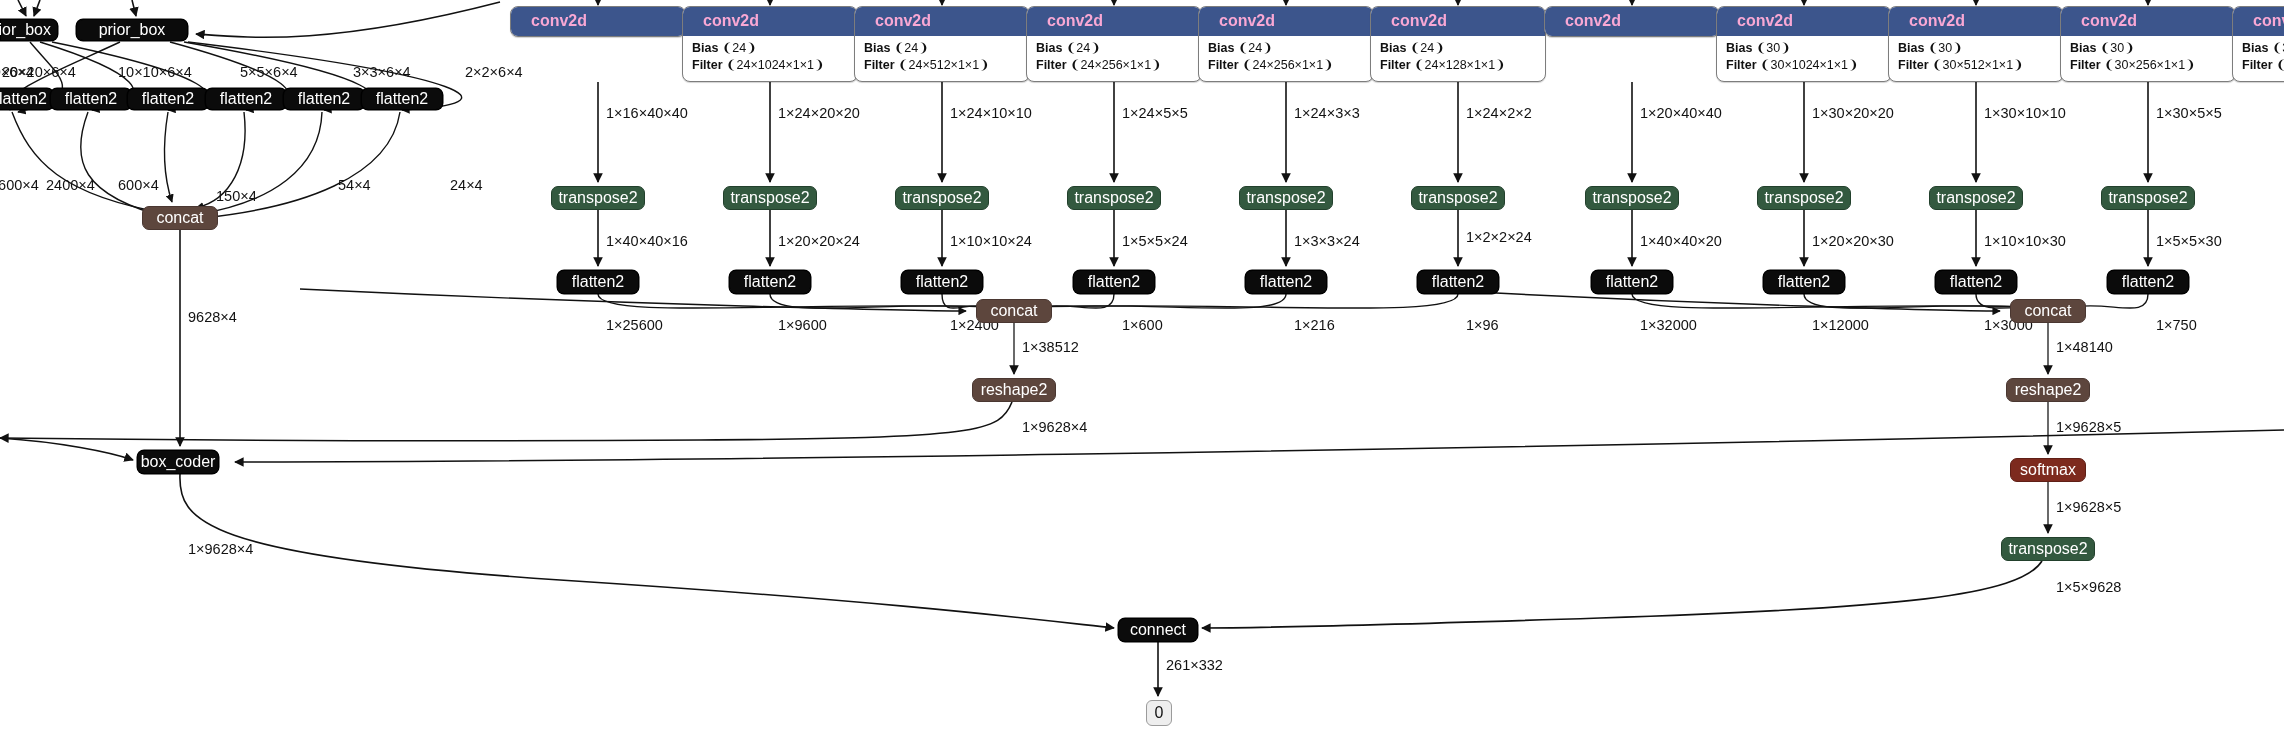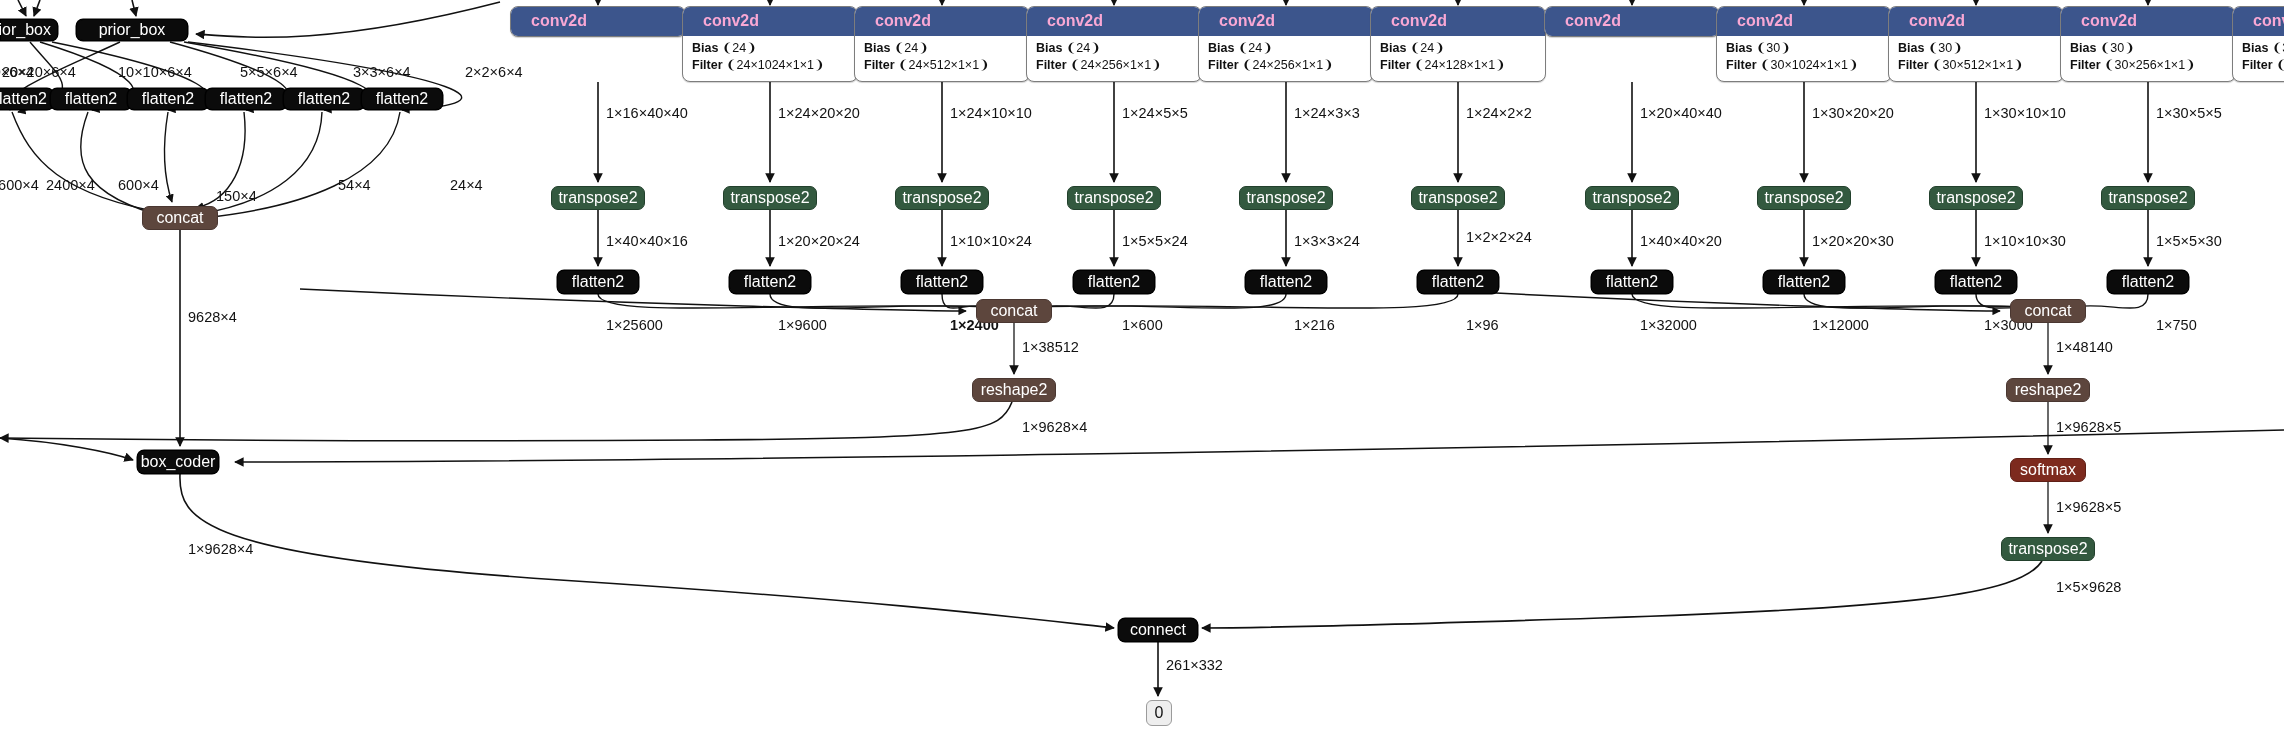--- a/index.html
+++ b/index.html
@@ -281,21 +281,21 @@
         </div>
       </div>
       <div class="node green" style="left: 895px; top: 186px; width: 94px; height: 24px;">
         <span>transpose2</span>
       </div>
       <div class="node dark" style="left: 901px; top: 270px; width: 82px; height: 24px;">
         <span>flatten2</span>
       </div>
       <div class="elabel" style="left: 950px; top: 106px;">1×24×10×10</div>
       <div class="elabel" style="left: 950px; top: 234px;">1×10×10×24</div>
-      <div class="elabel" style="left: 950px; top: 318px; font-weight: bold;">1×2400</div>
+      <div class="elabel" style="left: 950px; top: 318px;">1×2400</div>
       <div class="conv" style="left: 1026px; top: 6px;">
         <div class="chead">conv2d</div>
         <div class="cbody">
           <div class="row"><span class="k">Bias </span><span class="v">❨24❩</span></div>
           <div class="row"><span class="k">Filter </span><span class="v">❨24×256×1×1❩</span></div>
         </div>
       </div>
       <div class="node green" style="left: 1067px; top: 186px; width: 94px; height: 24px;">
         <span>transpose2</span>
       </div>

